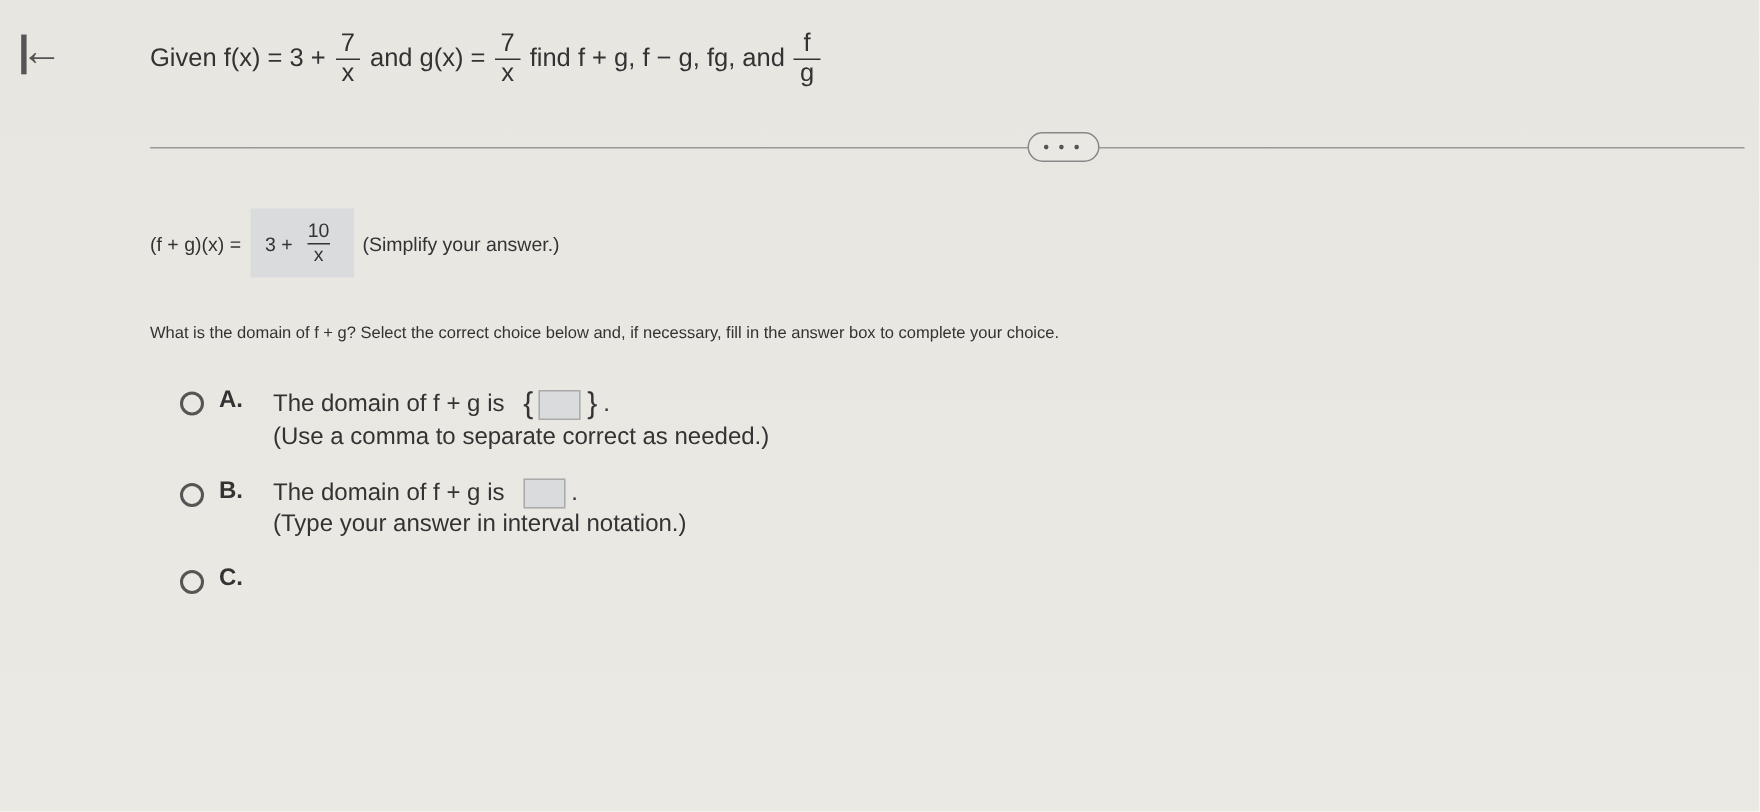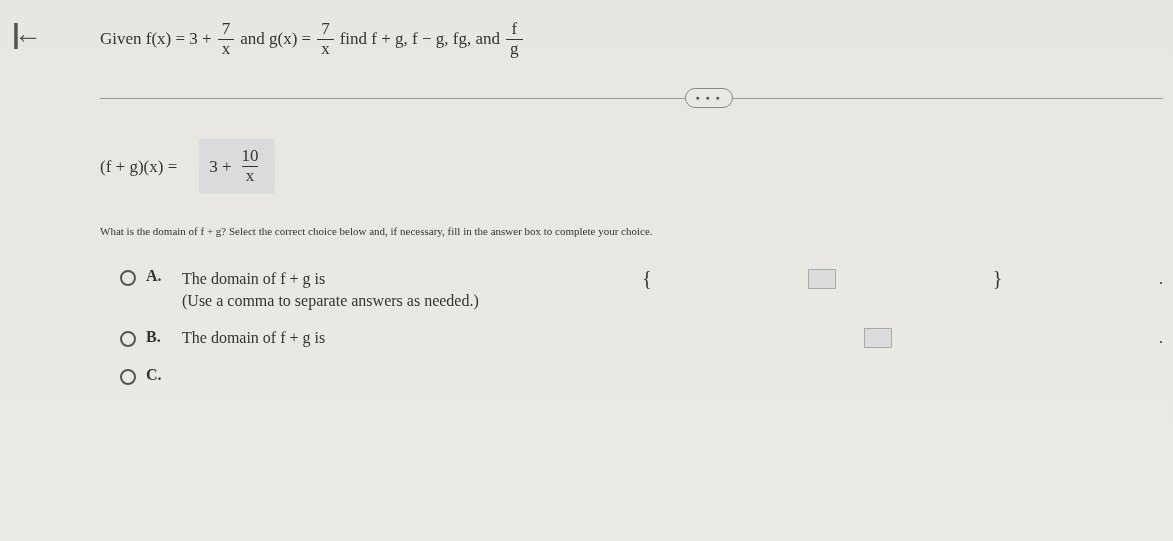--- a/index.html
+++ b/index.html
@@ -30,21 +30,20 @@
     .back-icon {
       font-size: 28px;
       font-weight: bold;
       color: #555;
       cursor: pointer;
       letter-spacing: -6px;
     }
     .content {
       flex: 1;
       padding: 20px 10px 0 40px;
-      font-family: Liberation Serif, serif;
     }
     .problem-statement {
       font-size: 17px;
       color: #333;
       display: flex;
       align-items: center;
       flex-wrap: wrap;
       gap: 4px;
       line-height: 1.4;
     }
@@ -87,23 +86,23 @@
       cursor: pointer;
       color: #555;
     }
     .pill span {
       font-size: 7px;
       letter-spacing: 2px;
     }
     .answer-line {
       display: flex;
       align-items: center;
-      gap: 22px;
+      gap: 6px;
       margin-bottom: 30px;
-      font-size: 17px;
+      font-size: 13px;
     }
     .answer-box {
       background: #d9dbdc;
       padding: 8px 10px;
       display: inline-flex;
       align-items: center;
     }
     .question-text {
       font-size: 11px;
       line-height: 1.4;
@@ -133,21 +132,20 @@
       min-width: 20px;
     }
     .choice-body {
       flex: 1;
     }
     .choice-main {
       display: flex;
       align-items: center;
       flex-wrap: wrap;
       gap: 4px;
-      justify-content: space-between;
     }
     .input-box {
       display: inline-block;
       width: 28px;
       height: 20px;
       background: #d9dbdc;
       border: 1px solid #aaa;
       vertical-align: middle;
     }
     .choice-hint {
@@ -194,52 +192,54 @@
 
     <div class="answer-line">
       <span>(f + g)(x) =</span>
       <span class="answer-box">
         <span style="margin-right:4px;">3 +</span>
         <span class="frac">
           <span class="num">10</span>
           <span class="den">x</span>
         </span>
       </span>
+      <span>(Simplify your answer.)</span>
     </div>
 
     <div class="question-text">What is the domain of f + g? Select the correct choice below and, if necessary, fill in the answer box to complete your choice.</div>
 
     <div class="choices">
 
       <div class="choice">
         <div class="radio"></div>
         <div class="choice-letter">A.</div>
         <div class="choice-body">
           <div class="choice-main">
             <span>The domain of f + g is</span>
             <span>&nbsp;</span>
             <span class="lbrace">{</span>
             <span class="input-box"></span>
             <span class="rbrace">}</span>
             <span>.</span>
           </div>
-          <div class="choice-hint">(Use a comma to separate answers as needed.)</div>
+          <div class="choice-hint">(Use a comma to separate correct as needed.)</div>
         </div>
       </div>
 
       <div class="choice">
         <div class="radio"></div>
         <div class="choice-letter">B.</div>
         <div class="choice-body">
           <div class="choice-main">
             <span>The domain of f + g is</span>
             <span>&nbsp;</span>
             <span class="input-box"></span>
             <span>.</span>
           </div>
+          <div class="choice-hint">(Type your answer in interval notation.)</div>
         </div>
       </div>
 
       <div class="choice">
         <div class="radio"></div>
         <div class="choice-letter">C.</div>
       </div>
 
     </div>
 

